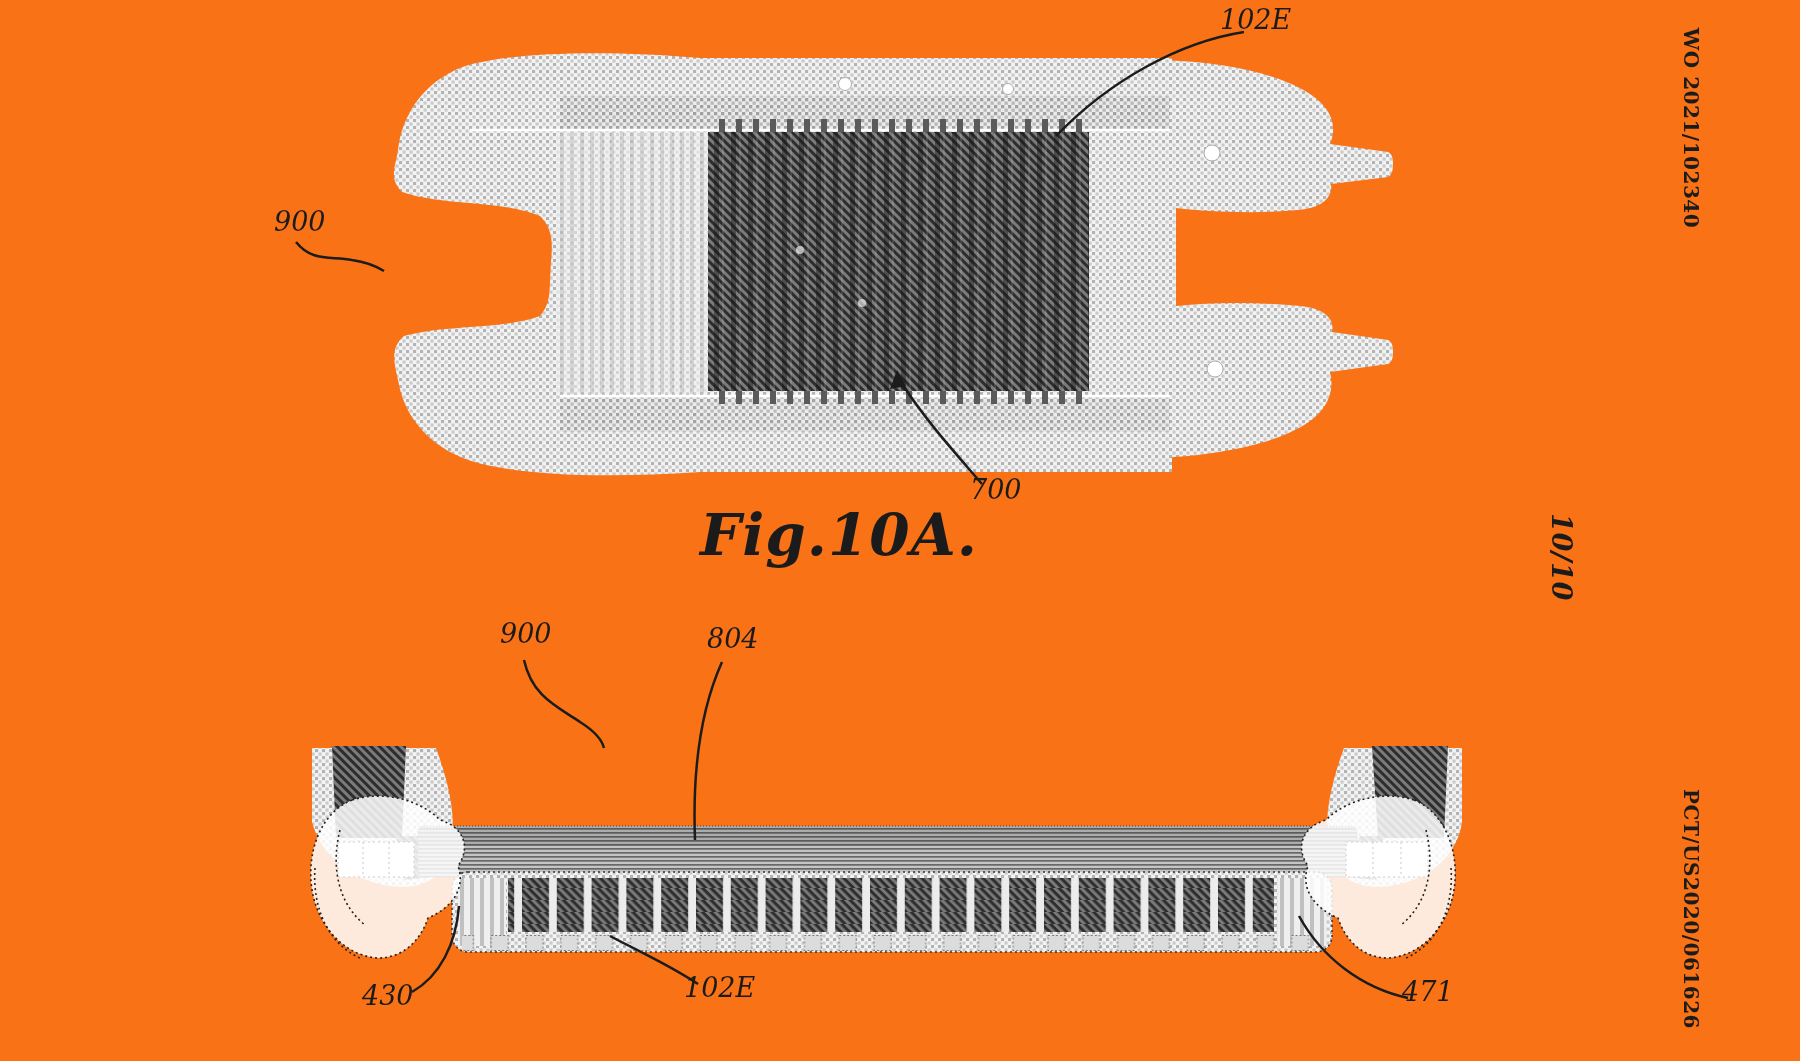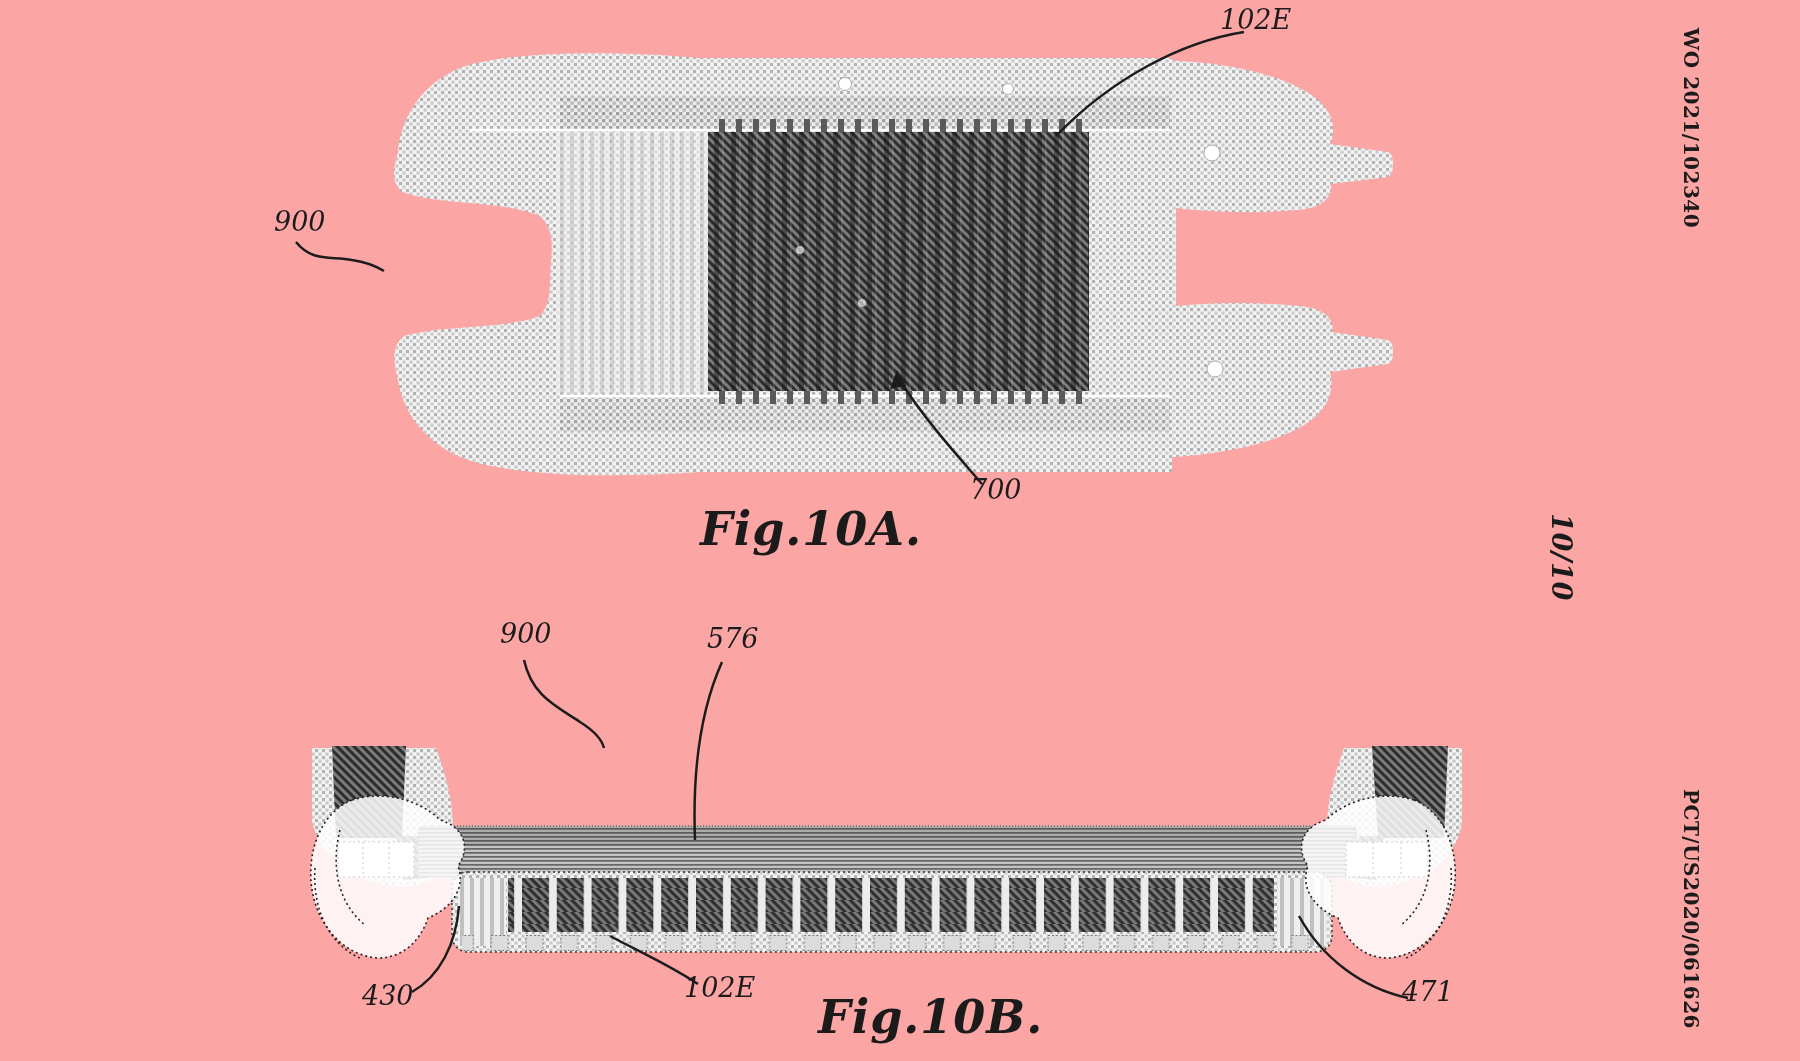--- a/index.html
+++ b/index.html
@@ -1,19 +1,19 @@
 <!DOCTYPE html>
 <html><head>
 <meta charset="utf-8">
 <style>
   html,body{margin:0;padding:0;background:#ffffff;}
-  #sheet{position:relative;width:1800px;height:1061px;background:#fca5a5;overflow:hidden;
+  #sheet{position:relative;width:1800px;height:1061px;background:#f97316;overflow:hidden;
          font-family:"DejaVu Serif", serif;color:#1b1b1b;}
   .ref-label{position:absolute;font-style:italic;font-size:27px;line-height:1;white-space:nowrap;}
-  .fig-caption{position:absolute;font-style:italic;font-weight:bold;font-size:46px;line-height:1;
+  .fig-caption{position:absolute;font-style:italic;font-weight:bold;font-size:58px;line-height:1;
                letter-spacing:1px;white-space:nowrap;}
   .margin-text{position:absolute;font-weight:bold;font-size:20px;letter-spacing:0.5px;white-space:nowrap;
                transform:translate(-50%,-50%) rotate(90deg);}
   .margin-text.sheet-no{font-style:italic;font-size:27px;}
   svg{position:absolute;left:0;top:0;}
 </style>
 </head>
 <body>
 
 <div id="sheet">
@@ -169,23 +169,22 @@
       <path d="M 1408,998 C 1362,988 1322,958 1299,916" fill="none" stroke="#1c1c1c" stroke-width="2.5"></path>
     </g>
   </svg>
 
   <div class="ref-label" style="left:1220px;top:6px;">102E</div>
   <div class="ref-label" style="left:274px;top:208px;">900</div>
   <div class="ref-label" style="left:970px;top:476px;">700</div>
   <div class="fig-caption" style="left:700px;top:506px;">Fig.10A.</div>
 
   <div class="ref-label" style="left:500px;top:620px;">900</div>
-  <div class="ref-label" style="left:707px;top:625px;">576</div>
+  <div class="ref-label" style="left:707px;top:625px;">804</div>
   <div class="ref-label" style="left:362px;top:982px;">430</div>
   <div class="ref-label" style="left:684px;top:974px;">102E</div>
   <div class="ref-label" style="left:1402px;top:978px;">471</div>
-  <div class="fig-caption" style="left:818px;top:994px;">Fig.10B.</div>
 
   <div class="margin-text" style="left:1691px;top:128px;">WO 2021/102340</div>
   <div class="margin-text sheet-no" style="left:1561px;top:557px;">10/10</div>
   <div class="margin-text" style="left:1691px;top:909px;">PCT/US2020/061626</div>
 
 </div>
 
 </body></html>

